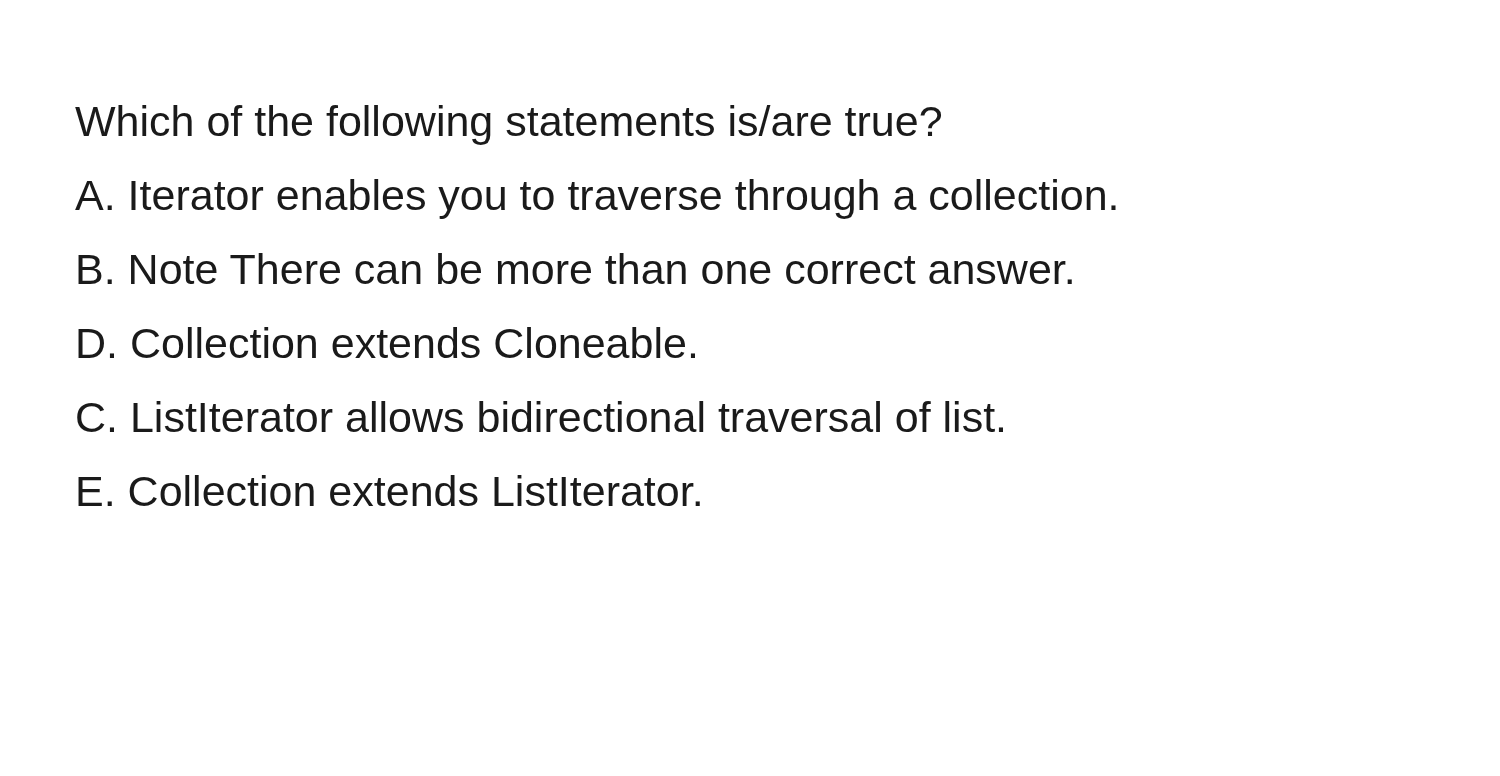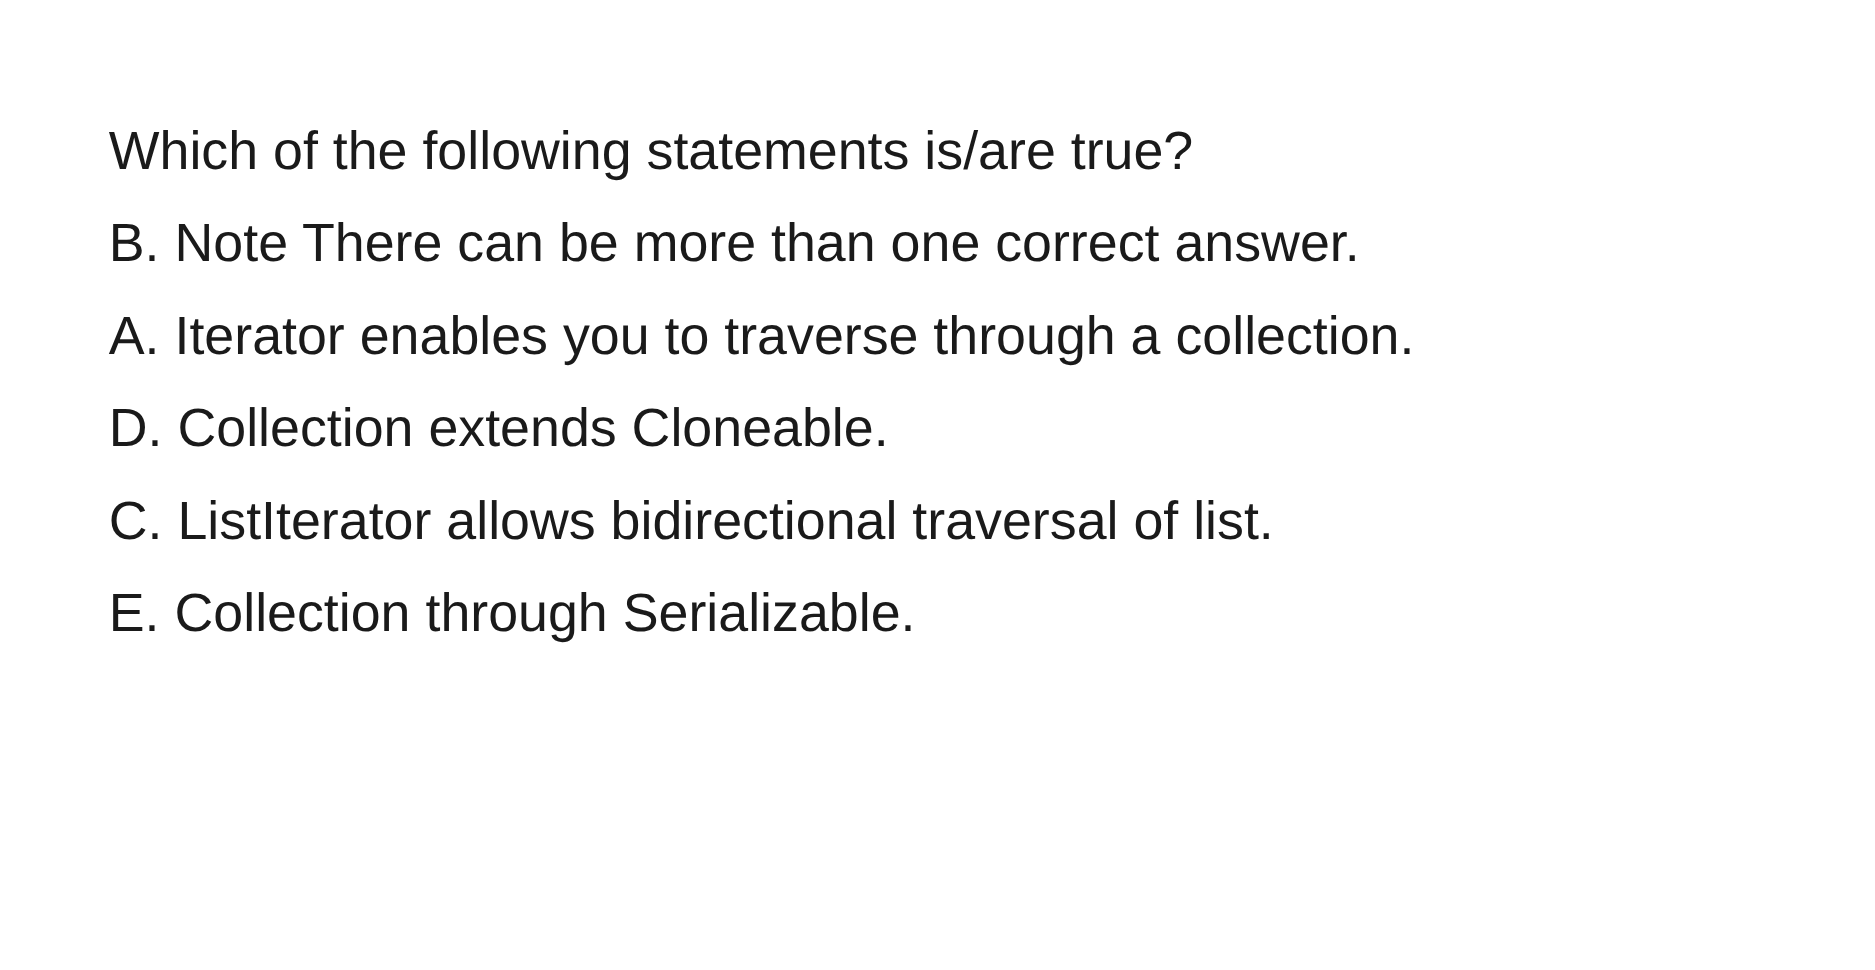--- a/index.html
+++ b/index.html
@@ -12,47 +12,46 @@
       height: 776px;
       background: #ffffff;
       font-family: -apple-system, BlinkMacSystemFont, "Segoe UI", Helvetica, Arial, sans-serif;
       padding: 85px 75px 0 75px;
     }
     .question-container {
       color: #1a1a1a;
       font-size: 43px;
       line-height: 1.72;
       font-weight: 400;
-      margin-left: 12px;
     }
     .question-text {
       margin-bottom: 0;
     }
     .option {
       margin-bottom: 0;
     }
   </style>
 </head>
 <body>
 
 <div class="question-container">
   <div class="question-text">Which of the following statements is/are true?</div>
   <div class="option">
+    <span>A.</span>
+    <span>Iterator enables you to traverse through a collection.</span>
+  </div>
+  <div class="option">
     <span>B.</span>
     <span>Note There can be more than one correct answer.</span>
-  </div>
-  <div class="option">
-    <span>A.</span>
-    <span>Iterator enables you to traverse through a collection.</span>
   </div>
   <div class="option">
     <span>D.</span>
     <span>Collection extends Cloneable.</span>
   </div>
   <div class="option">
     <span>C.</span>
     <span>ListIterator allows bidirectional traversal of list.</span>
   </div>
   <div class="option">
     <span>E.</span>
-    <span>Collection through Serializable.</span>
+    <span>Collection extends ListIterator.</span>
   </div>
 </div>
 
 </body></html>

